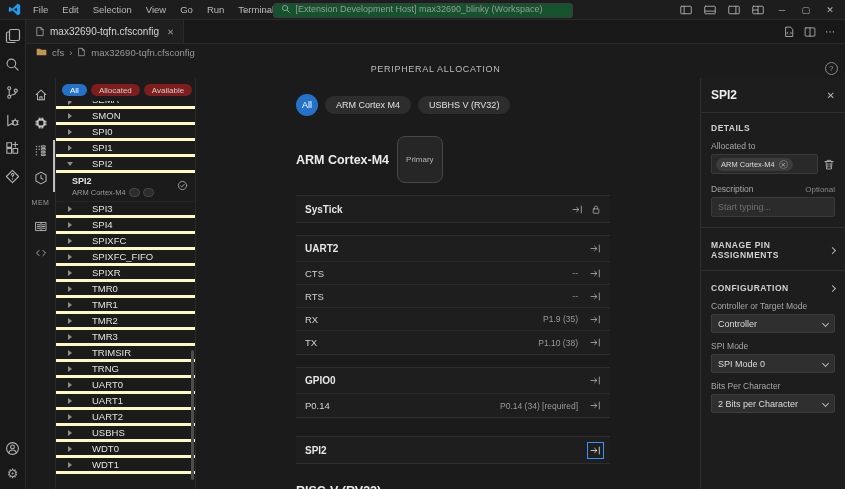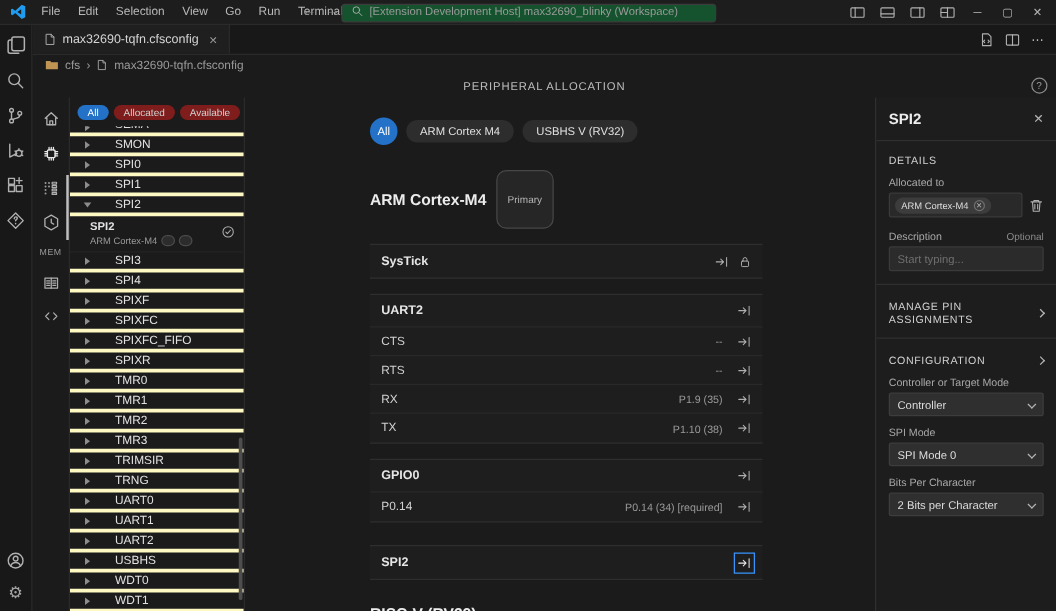--- a/index.html
+++ b/index.html
@@ -62,21 +62,21 @@
   .val{margin-left:auto;font-size:8.5px;color:#9a9a9a;margin-right:12px;white-space:nowrap}
   .icons{display:flex;align-items:center;gap:8px}
   .icons.pushed{margin-left:auto}
   .focusicon{outline:1px solid #3794ff;outline-offset:2px}
   .gap18{margin-top:18px}
   
   .rightpanel{width:145px;background:#1d1d1d;border-left:1px solid #2f2f2f;padding:0 10px;display:flex;flex-direction:column;overflow:hidden}
   .ptitle{display:flex;align-items:center;margin-top:10px;font-size:12px;font-weight:bold;color:#ededed}
   .ptitle .x{margin-left:auto;color:#b5b5b5;font-size:10px;font-weight:normal}
   .pdiv{border-top:1px solid #2f2f2f;margin:10px -10px 0}
-  .psec{font-size:8.5px;font-weight:normal;letter-spacing:.5px;color:#d2d2d2}
+  .psec{font-size:8.5px;font-weight:bold;letter-spacing:.5px;color:#d2d2d2}
   .plabel{font-size:8.5px;color:#a8a8a8}
   .mt10{margin-top:10px}.mt8{margin-top:8px}
   .chiprow{display:flex;align-items:center;gap:5px;margin-top:3px}
   .chipinput{flex:1;height:20px;background:#292929;border:1px solid #3a3a3a;border-radius:2px;display:flex;align-items:center;padding:0 4px;min-width:0}
   .chip{background:#3c3c3c;border-radius:9px;font-size:7.5px;color:#ddd;padding:2px 5px;display:flex;align-items:center;gap:4px;white-space:nowrap;overflow:hidden}
   .chip .rm{width:9px;height:9px;border:1px solid #6e6e6e;border-radius:50%;font-size:6px;color:#b5b5b5;display:flex;align-items:center;justify-content:center;flex:0 0 auto}
   .optrow{display:flex;align-items:baseline;margin-top:10px}
   .optional{margin-left:auto;font-size:8px;color:#8a8a8a}
   .pinput{margin-top:3px;width:100%;height:20px;background:#2b2b2b;border:1px solid #3a3a3a;border-radius:2px;color:#aaa;font-size:9px;padding:1px 6px;font-family:"Liberation Sans",sans-serif}
   .pinput::placeholder{color:#6f6f6f}
@@ -346,24 +346,20 @@
       <div class="titem">
           <span class="chev"></span>
           <span>SPI3</span>
         </div>
       <div class="titem">
           <span class="chev"></span>
           <span>SPI4</span>
         </div>
       <div class="titem">
           <span class="chev"></span>
-          <span>SPIXF</span>
-        </div>
-      <div class="titem">
-          <span class="chev"></span>
           <span>SPIXFC</span>
         </div>
       <div class="titem">
           <span class="chev"></span>
           <span>SPIXFC_FIFO</span>
         </div>
       <div class="titem">
           <span class="chev"></span>
           <span>SPIXR</span>
         </div>

